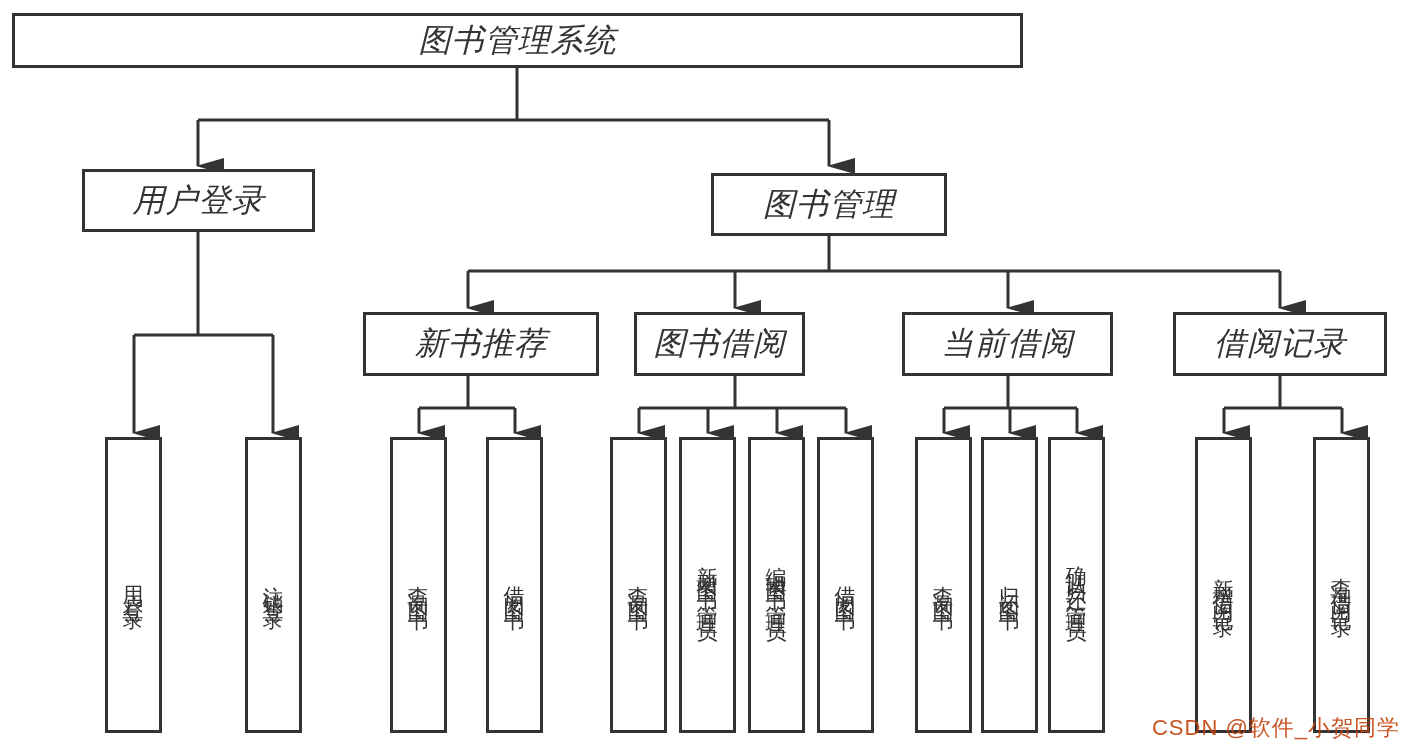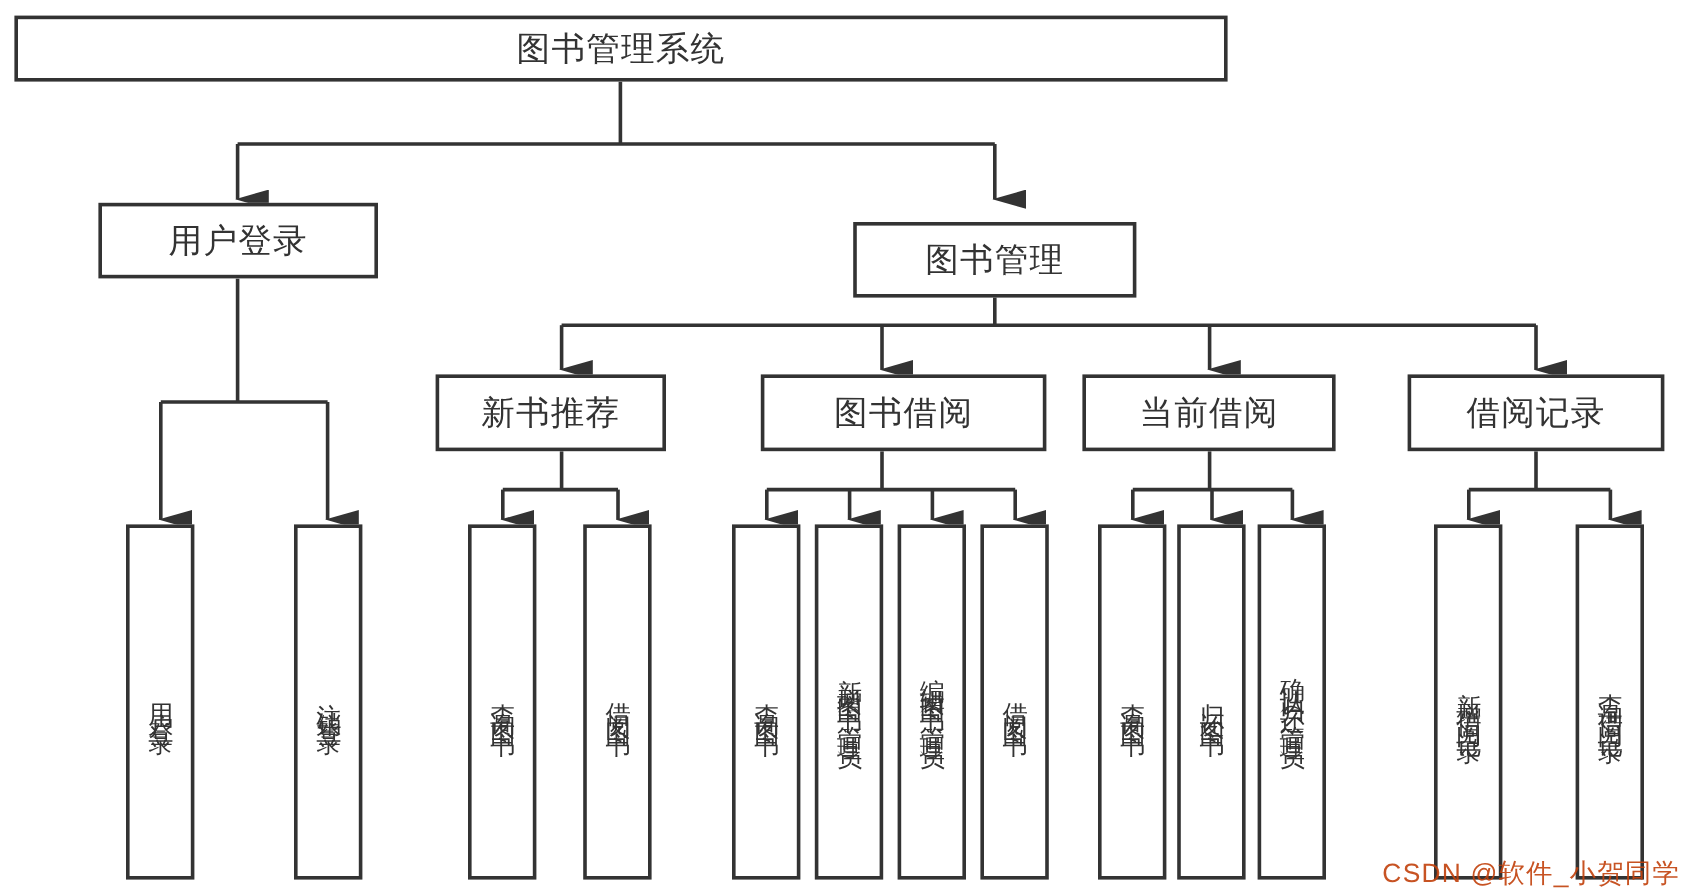--- a/index.html
+++ b/index.html
@@ -20,36 +20,36 @@
     position: absolute;
     box-sizing: border-box;
     border: 3px solid #333333;
     background: #ffffff;
     display: flex;
     align-items: center;
     justify-content: center;
     z-index: 2;
     color: #333333;
   }
-  .node.h { font-size: 28px; letter-spacing: 1px; }
+  .node.h { font-size: 32px; letter-spacing: 1px; font-style: italic; }
   .leaf span {
     writing-mode: vertical-rl;
     text-orientation: mixed;
     white-space: nowrap;
     font-size: 21px;
     letter-spacing: 8px;
     line-height: 1;
     color: #333333;
   }
   
   .root  { left: 12px;  top: 13px;  width: 1011px; height: 55px; }
   .lvl1a { left: 82px;  top: 169px; width: 233px;  height: 63px; }
-  .lvl1b { left: 711px; top: 185px; width: 236px;  height: 63px; }
-  .lvl2a { left: 363px;  top: 312px; width: 192px; height: 64px; text-align: right; }
-  .lvl2b { left: 634px;  top: 312px; width: 238px; height: 64px; }
+  .lvl1b { left: 711px; top: 173px; width: 236px;  height: 63px; }
+  .lvl2a { left: 363px;  top: 312px; width: 236px; height: 64px; text-align: right; }
+  .lvl2b { left: 634px;  top: 312px; width: 171px; height: 64px; }
   .lvl2c { left: 902px;  top: 312px; width: 211px; height: 64px; text-align: right; }
   .lvl2d { left: 1173px; top: 312px; width: 214px; height: 64px; }
   .leaf  { top: 437px; width: 57px; height: 296px; }
   .g1a { left: 105px; }  .g1b { left: 245px; }
   .g2a { left: 390px; }  .g2b { left: 486px; }
   .g3a { left: 610px; }  .g3b { left: 679px; }  .g3c { left: 748px; }  .g3d { left: 817px; }
   .g4a { left: 915px; }  .g4b { left: 981px; }  .g4c { left: 1048px; }
   .g5a { left: 1195px; } .g5b { left: 1313px; }
   #watermark {
     position: absolute;

